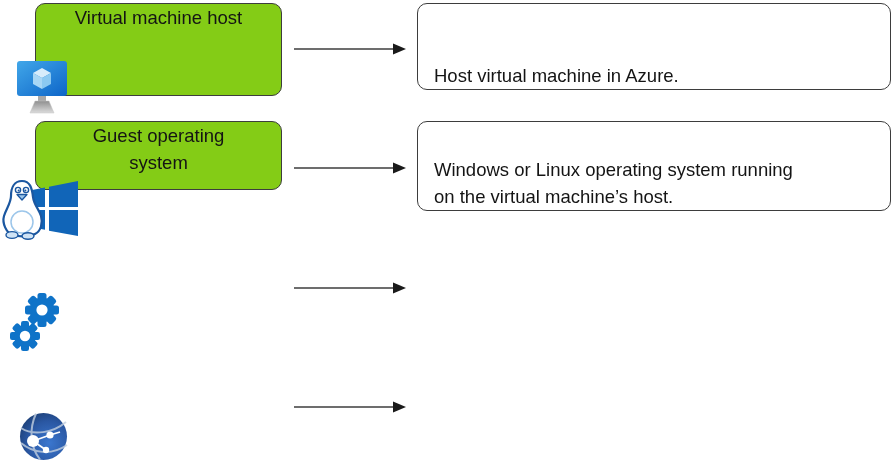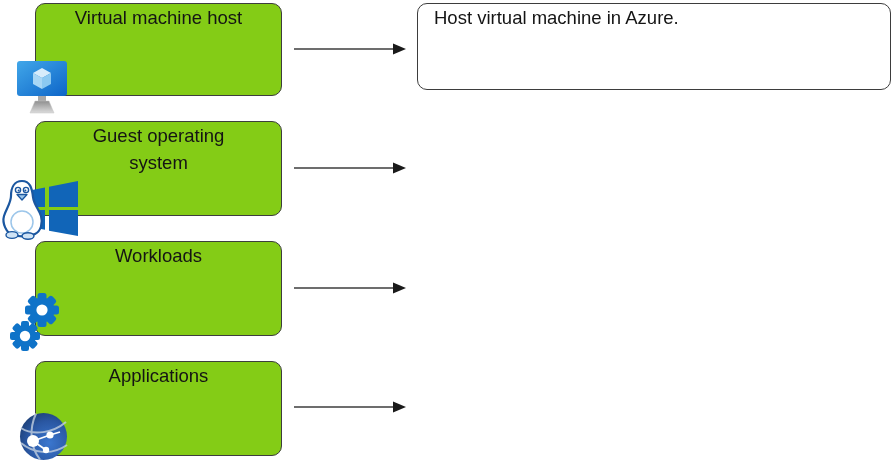--- a/index.html
+++ b/index.html
@@ -22,21 +22,21 @@
     font-size:18.5px;line-height:27px;
     white-space:pre-line;
     background:#84cc16;
   }
   .desc-box{
     position:absolute;
     left:417px;width:474px;
     border:1.5px solid #3d3d3d;
     border-radius:10px;
     box-sizing:border-box;
-    display:flex;align-items:flex-start;
+    display:flex;align-items:flex-end;
     padding:0 0 0 16px;
     font-size:18.5px;line-height:27px;
     white-space:pre-line;
     background:#ffffff;
   }
   .arrow{position:absolute;left:293px;width:114px;height:16px;}
   .icon{position:absolute;}
 </style>
 </head>
 <body>
@@ -70,30 +70,34 @@
     <rect x="1" y="2" width="50" height="35" rx="3" fill="url(#monGrad)"></rect>
 
     <polygon points="26,9 35,14 26,19 17,14" fill="#d7ecfb"></polygon>
     <polygon points="17,14 26,19 26,30 17,25" fill="#a9d7f5"></polygon>
     <polygon points="35,14 26,19 26,30 35,25" fill="#8cc9f1"></polygon>
 
     <rect x="22" y="37" width="8" height="5" fill="#a8a8a8"></rect>
     <polygon points="19,42 33,42 38,54 14,54" fill="url(#standGrad)" stroke="#c4c4c4" stroke-width="0.5" stroke-linejoin="round"></polygon>
   </svg>
 
-  <div class="stage-box" style="top:121px;height:95px;">
+  <div class="stage-box" style="top:121px;height:69px;">
     <span>Guest operating
 system</span>
   </div>
 
   <svg class="arrow" style="top:160px;" viewBox="0 0 114 16">
     <line x1="1" y1="8" x2="101" y2="8" stroke="#3d3d3d" stroke-width="1.6"></line>
     <polygon points="100,2.5 113,8 100,13.5" fill="#1a1a1a"></polygon>
   </svg>
 
+  <div class="desc-box" style="top:121px;height:90px;">
+    <span>Windows or Linux operating system running
+on the virtual machine’s host.</span>
+  </div>
 
   <svg class="icon" style="left:0px;top:176px;" width="80" height="64" viewBox="0 0 80 64">
 
     <g>
       <polygon points="27,15 45,11.5 45,31 27,31" fill="#1165b8"></polygon>
       <polygon points="49,10.8 78,5 78,31 49,31" fill="#1165b8"></polygon>
       <polygon points="27,34 45,34 45,53.8 27,50.2" fill="#1165b8"></polygon>
       <polygon points="49,34 78,34 78,60 49,54.8" fill="#1165b8"></polygon>
     </g>
 
@@ -103,23 +107,20 @@
       <circle cx="18" cy="14" r="2.6" fill="#ffffff" stroke="#1b57a0" stroke-width="1.4"></circle>
       <circle cx="26" cy="14" r="2.6" fill="#ffffff" stroke="#1b57a0" stroke-width="1.4"></circle>
       <circle cx="18.6" cy="14.4" r="1" fill="#1b57a0"></circle>
       <circle cx="25.4" cy="14.4" r="1" fill="#1b57a0"></circle>
       <polygon points="17,18.5 27,18.5 22,24" fill="#9cc6ea" stroke="#1b57a0" stroke-width="1.3" stroke-linejoin="round"></polygon>
       <ellipse cx="12" cy="59" rx="6" ry="3.4" fill="#cfe3f5" stroke="#1b57a0" stroke-width="1.4"></ellipse>
       <ellipse cx="28" cy="60" rx="6" ry="3.2" fill="#cfe3f5" stroke="#1b57a0" stroke-width="1.4"></ellipse>
     </g>
   </svg>
 
-  <div class="stage-box" style="top:241px;height:95px;">
-    <span>Workloads</span>
-  </div>
 
   <svg class="arrow" style="top:280px;" viewBox="0 0 114 16">
     <line x1="1" y1="8" x2="101" y2="8" stroke="#3d3d3d" stroke-width="1.6"></line>
     <polygon points="100,2.5 113,8 100,13.5" fill="#1a1a1a"></polygon>
   </svg>
 
 
   <svg class="icon" style="left:8px;top:292px;" width="62" height="62" viewBox="0 0 62 62">
 
     <g fill="#0f73c8">
@@ -138,23 +139,20 @@
         <rect x="2" y="40" width="30" height="8" rx="2.2"></rect>
         <rect x="13" y="29" width="8" height="30" rx="2.2"></rect>
         <rect x="2" y="40" width="30" height="8" rx="2.2" transform="rotate(45 17 44)"></rect>
         <rect x="2" y="40" width="30" height="8" rx="2.2" transform="rotate(135 17 44)"></rect>
       </g>
       <circle cx="17" cy="44" r="11"></circle>
     </g>
     <circle cx="17" cy="44" r="5.2" fill="#ffffff"></circle>
   </svg>
 
-  <div class="stage-box" style="top:361px;height:95px;">
-    <span>Applications</span>
-  </div>
 
   <svg class="arrow" style="top:399px;" viewBox="0 0 114 16">
     <line x1="1" y1="8" x2="101" y2="8" stroke="#3d3d3d" stroke-width="1.6"></line>
     <polygon points="100,2.5 113,8 100,13.5" fill="#1a1a1a"></polygon>
   </svg>
 
 
   <svg class="icon" style="left:19px;top:412px;" width="50" height="49" viewBox="0 0 50 49">
     <defs>
       <radialGradient id="globeGrad" cx="0.62" cy="0.64" r="0.85">

